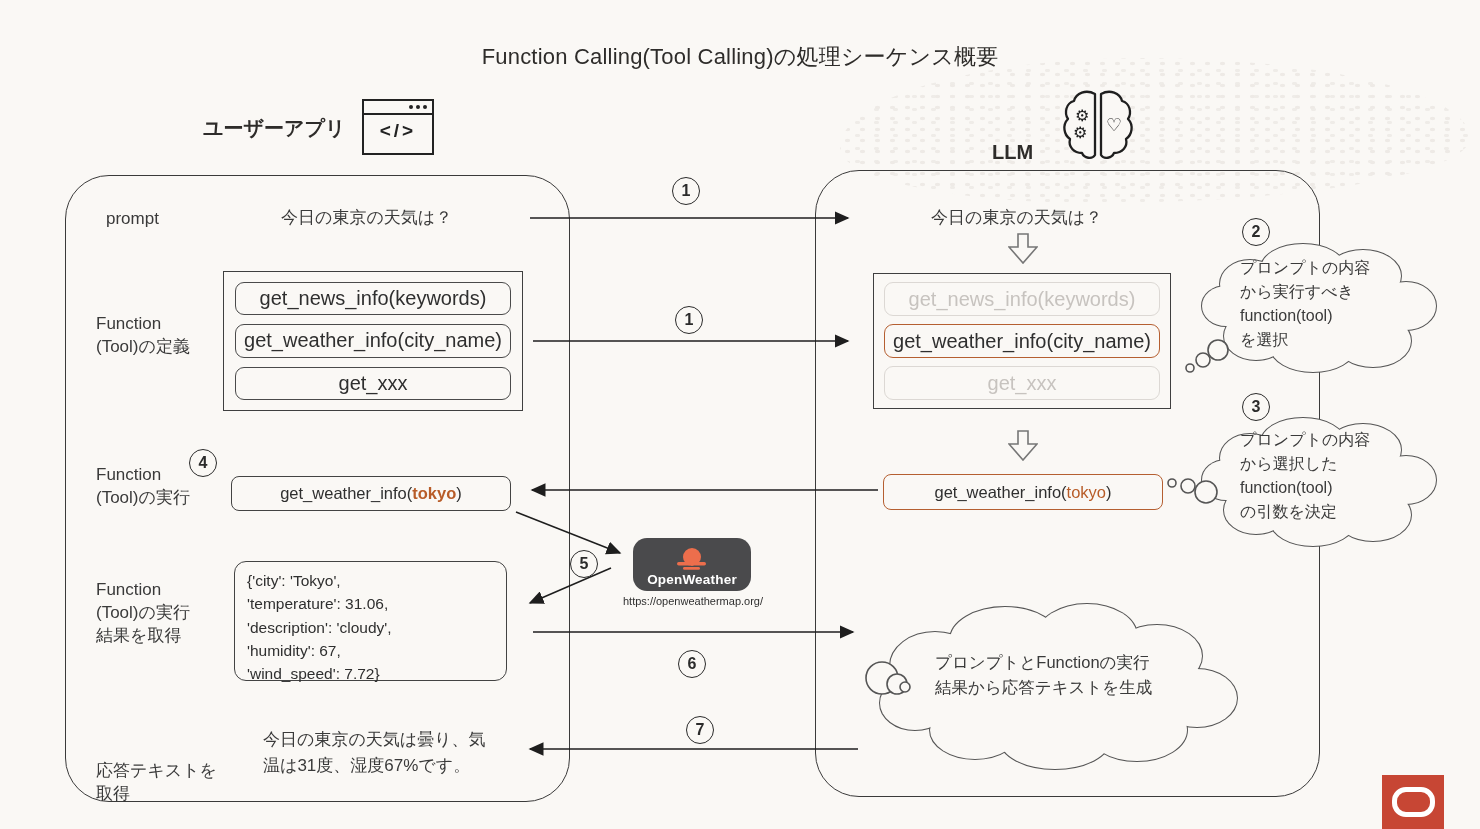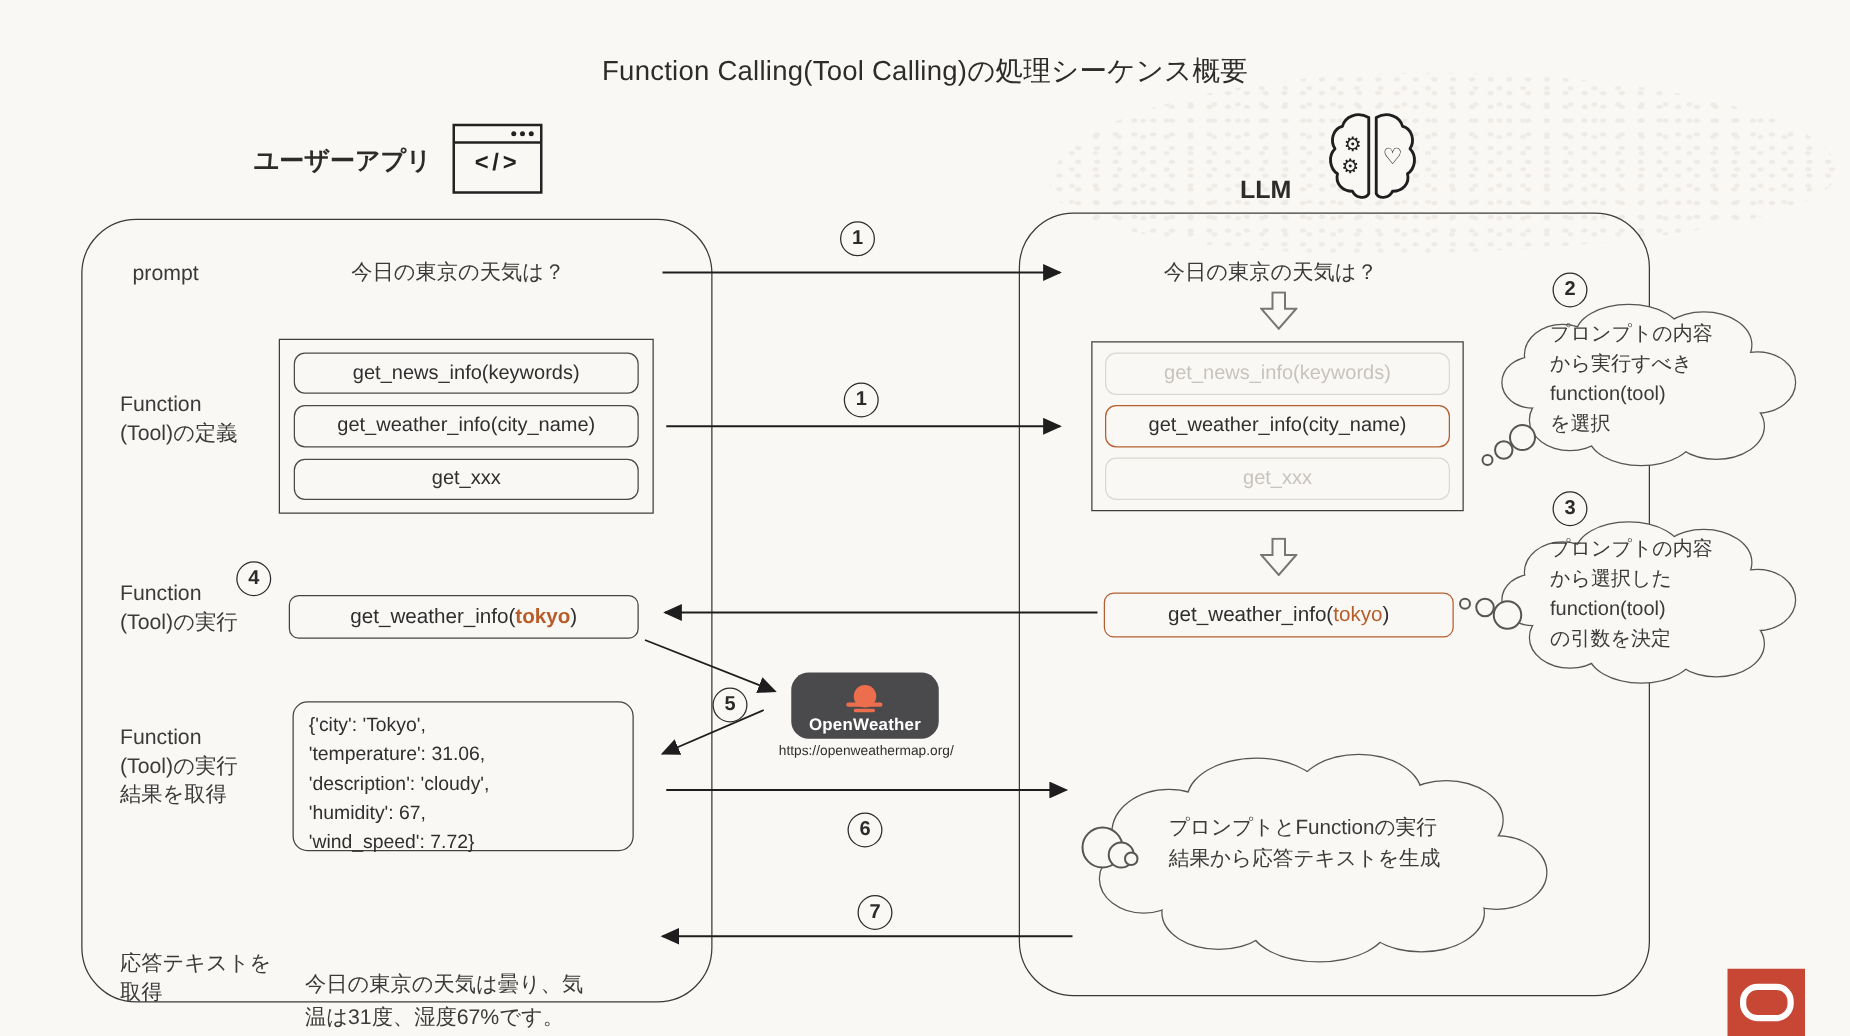--- a/index.html
+++ b/index.html
@@ -34,21 +34,21 @@
     letter-spacing:3px; color:#222; margin-top:5px;}
   
   .box{position:absolute; border:1.7px solid #3a3a3a; border-radius:44px; background:transparent;}
   .lbl{position:absolute; font-size:17px; color:#3a3a3a; white-space:pre-line; line-height:1.35;}
   .mono-box{position:absolute; border:1.6px solid #434343; border-radius:8px;
     display:flex; align-items:center; justify-content:center; font-size:16.5px; color:#2f2f2f;
     background:#faf8f5;}
   .fn-container{position:absolute; border:1.6px solid #3f3f3f; background:#faf8f5;
     display:flex; flex-direction:column; gap:9px; padding:10px 11px; box-sizing:border-box;}
   .fn-row{flex:1; border:1.6px solid #4a4a4a; border-radius:9px; display:flex;
-    align-items:center; justify-content:center; font-size:16px; color:#2f2f2f;}
+    align-items:center; justify-content:center; font-size:20px; color:#2f2f2f;}
   .fn-row.dimmed{border-color:#dcd8d4; color:#c7c3bf;}
   .fn-row.selected{border-color:#b55f31; color:#2f2f2f;}
   .accent{font-weight:700;}
   .result-box{position:absolute; border:1.6px solid #434343; border-radius:12px;
     background:#faf8f5; padding:7px 12px; box-sizing:border-box;
     font-size:15.5px; line-height:1.5; white-space:pre-line; color:#2f2f2f;}
   .stepnum{position:absolute; width:26px; height:26px; border:1.7px solid #2b2b2b;
     border-radius:50%; display:flex; align-items:center; justify-content:center;
     font-size:16px; font-weight:700; color:#2b2b2b; background:#faf8f5; z-index:6;}
   .overlay{position:absolute; left:0; top:0; pointer-events:none; z-index:2;}
@@ -137,21 +137,21 @@
 (Tool)の実行
 結果を取得</div>
     <div class="result-box" style="left:168px; top:385px; width:273px; height:120px;">{'city': 'Tokyo',
  'temperature': 31.06,
  'description': 'cloudy',
 'humidity': 67,
 'wind_speed': 7.72}</div>
 
     <div class="lbl" style="left:30px; top:548px;margin-top:36px;">応答テキストを
 取得</div>
-    <div class="lbl" style="left:178px; top:551px; line-height:1.55;margin-top:48px;">今日の東京の天気は曇り、気
+    <div class="lbl" style="left:197px; top:551px; line-height:1.55;">今日の東京の天気は曇り、気
 温は31度、湿度67%です。</div>
   </div>
 
   <div class="box" style="left:815px; top:170px; width:503px; height:625px;">
     <div class="lbl" style="left:115px; top:36px;">今日の東京の天気は？</div>
 
     <svg class="downarrow" style="left:192px; top:62px;" width="30" height="31" viewBox="0 0 30 31">
       <polygon points="10,1 20,1 20,14 29,14 15,30 1,14 10,14" fill="#faf8f5" stroke="#767676" stroke-width="1.6"></polygon>
     </svg>
 

